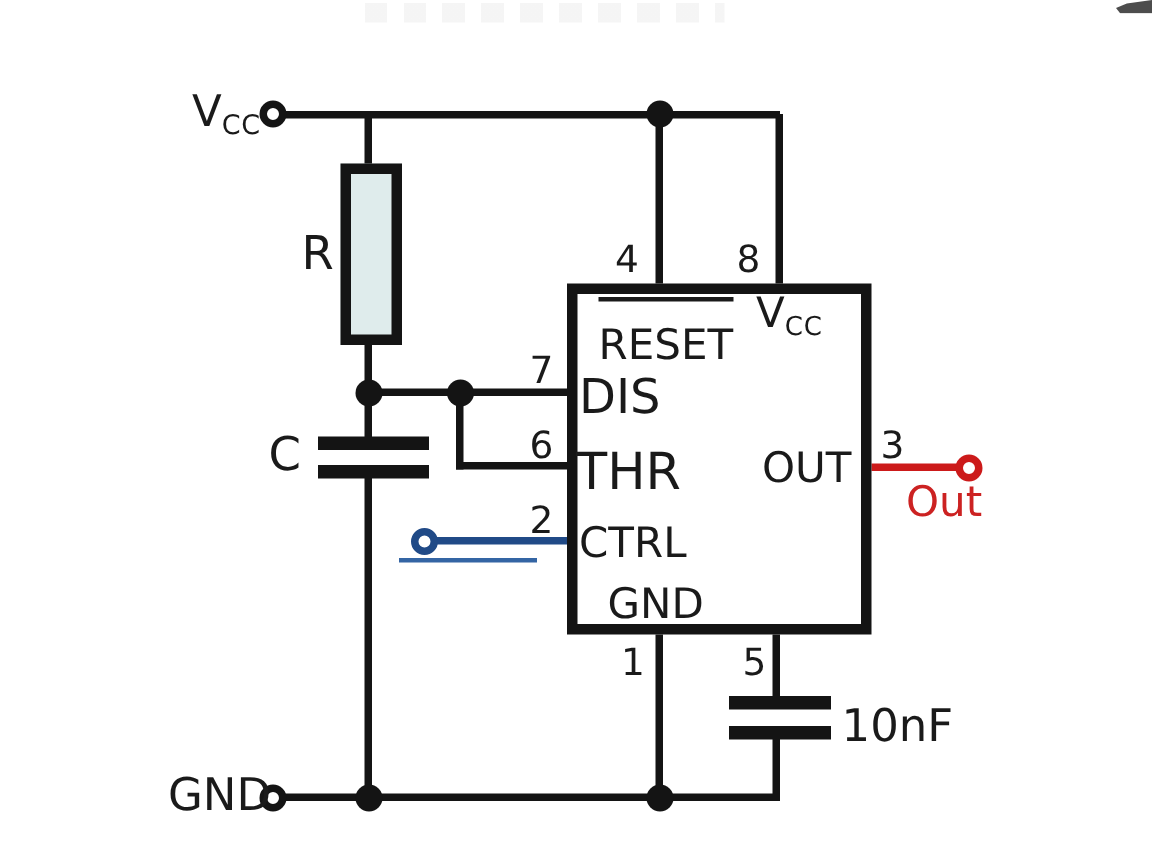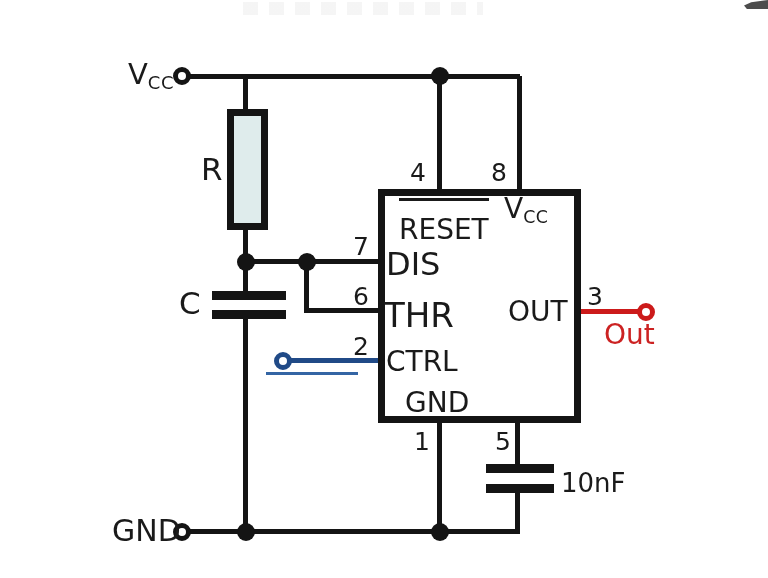--- a/index.html
+++ b/index.html
@@ -73,21 +73,21 @@
   <div class="plate" style="left:486px;top:464px;width:68px;height:9px"></div>
   <div class="plate" style="left:486px;top:484px;width:68px;height:9px"></div>
   <div class="box" style="left:378px;top:189px;width:203px;height:234px;background:#fff"></div>
 
   <div class="lbl" style="left:128px;top:60px"><span>V</span><span class="sub">CC</span></div>
   <div class="lbl" style="left:201px;top:154px;font-size:31px">R</div>
   <div class="lbl" style="left:179px;top:288px;font-size:31px">C</div>
   <div class="lbl" style="left:112px;top:516px;font-size:30px">GND</div>
   <div class="trigline" style="left:266px;top:372px;width:92px"></div>
   <div class="lbl red" style="left:604px;top:321px;font-size:28px">Out</div>
-  <div class="lbl" style="left:561px;top:470px;font-size:26px">10nF</div>
+  <div class="lbl" style="left:561px;top:470px;font-size:30px">10nF</div>
 
   <div class="lbl small" style="left:410px;top:160px">4</div>
   <div class="lbl small" style="left:491px;top:160px">8</div>
   <div class="lbl small" style="left:353px;top:234px">7</div>
   <div class="lbl small" style="left:353px;top:284px">6</div>
   <div class="lbl small" style="left:353px;top:334px">2</div>
   <div class="lbl small" style="left:587px;top:284px">3</div>
   <div class="lbl small" style="left:414px;top:429px">1</div>
   <div class="lbl small" style="left:495px;top:429px">5</div>
 

